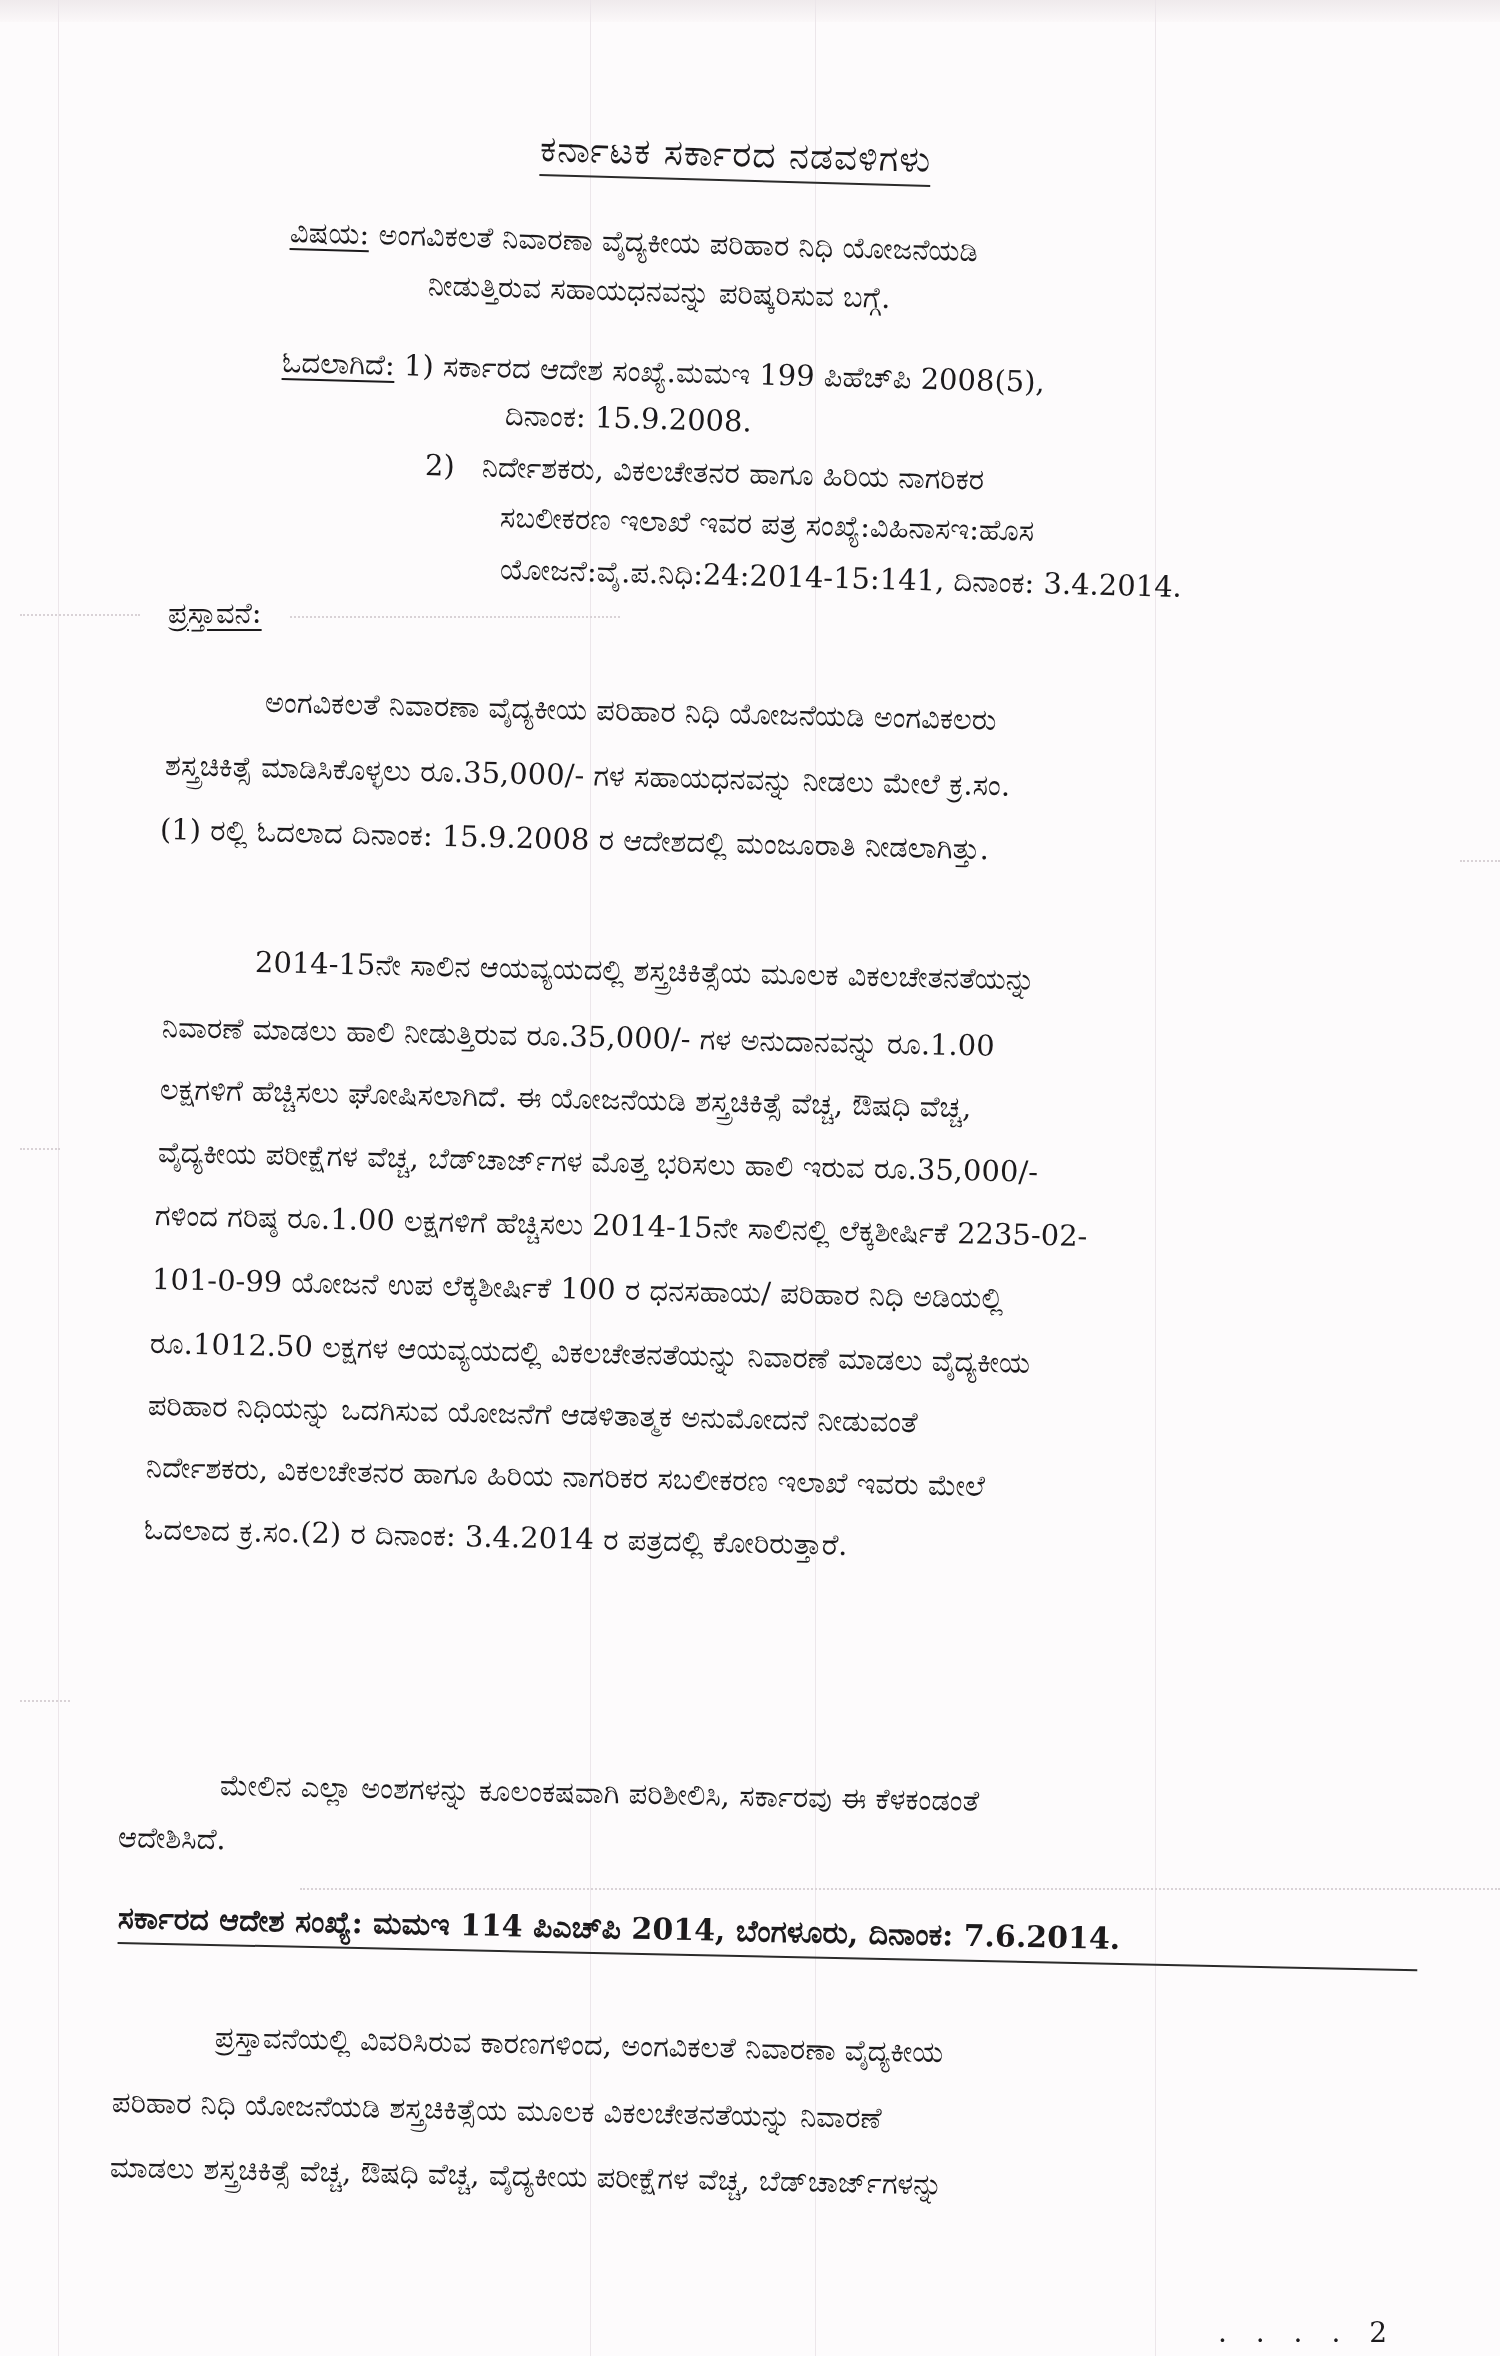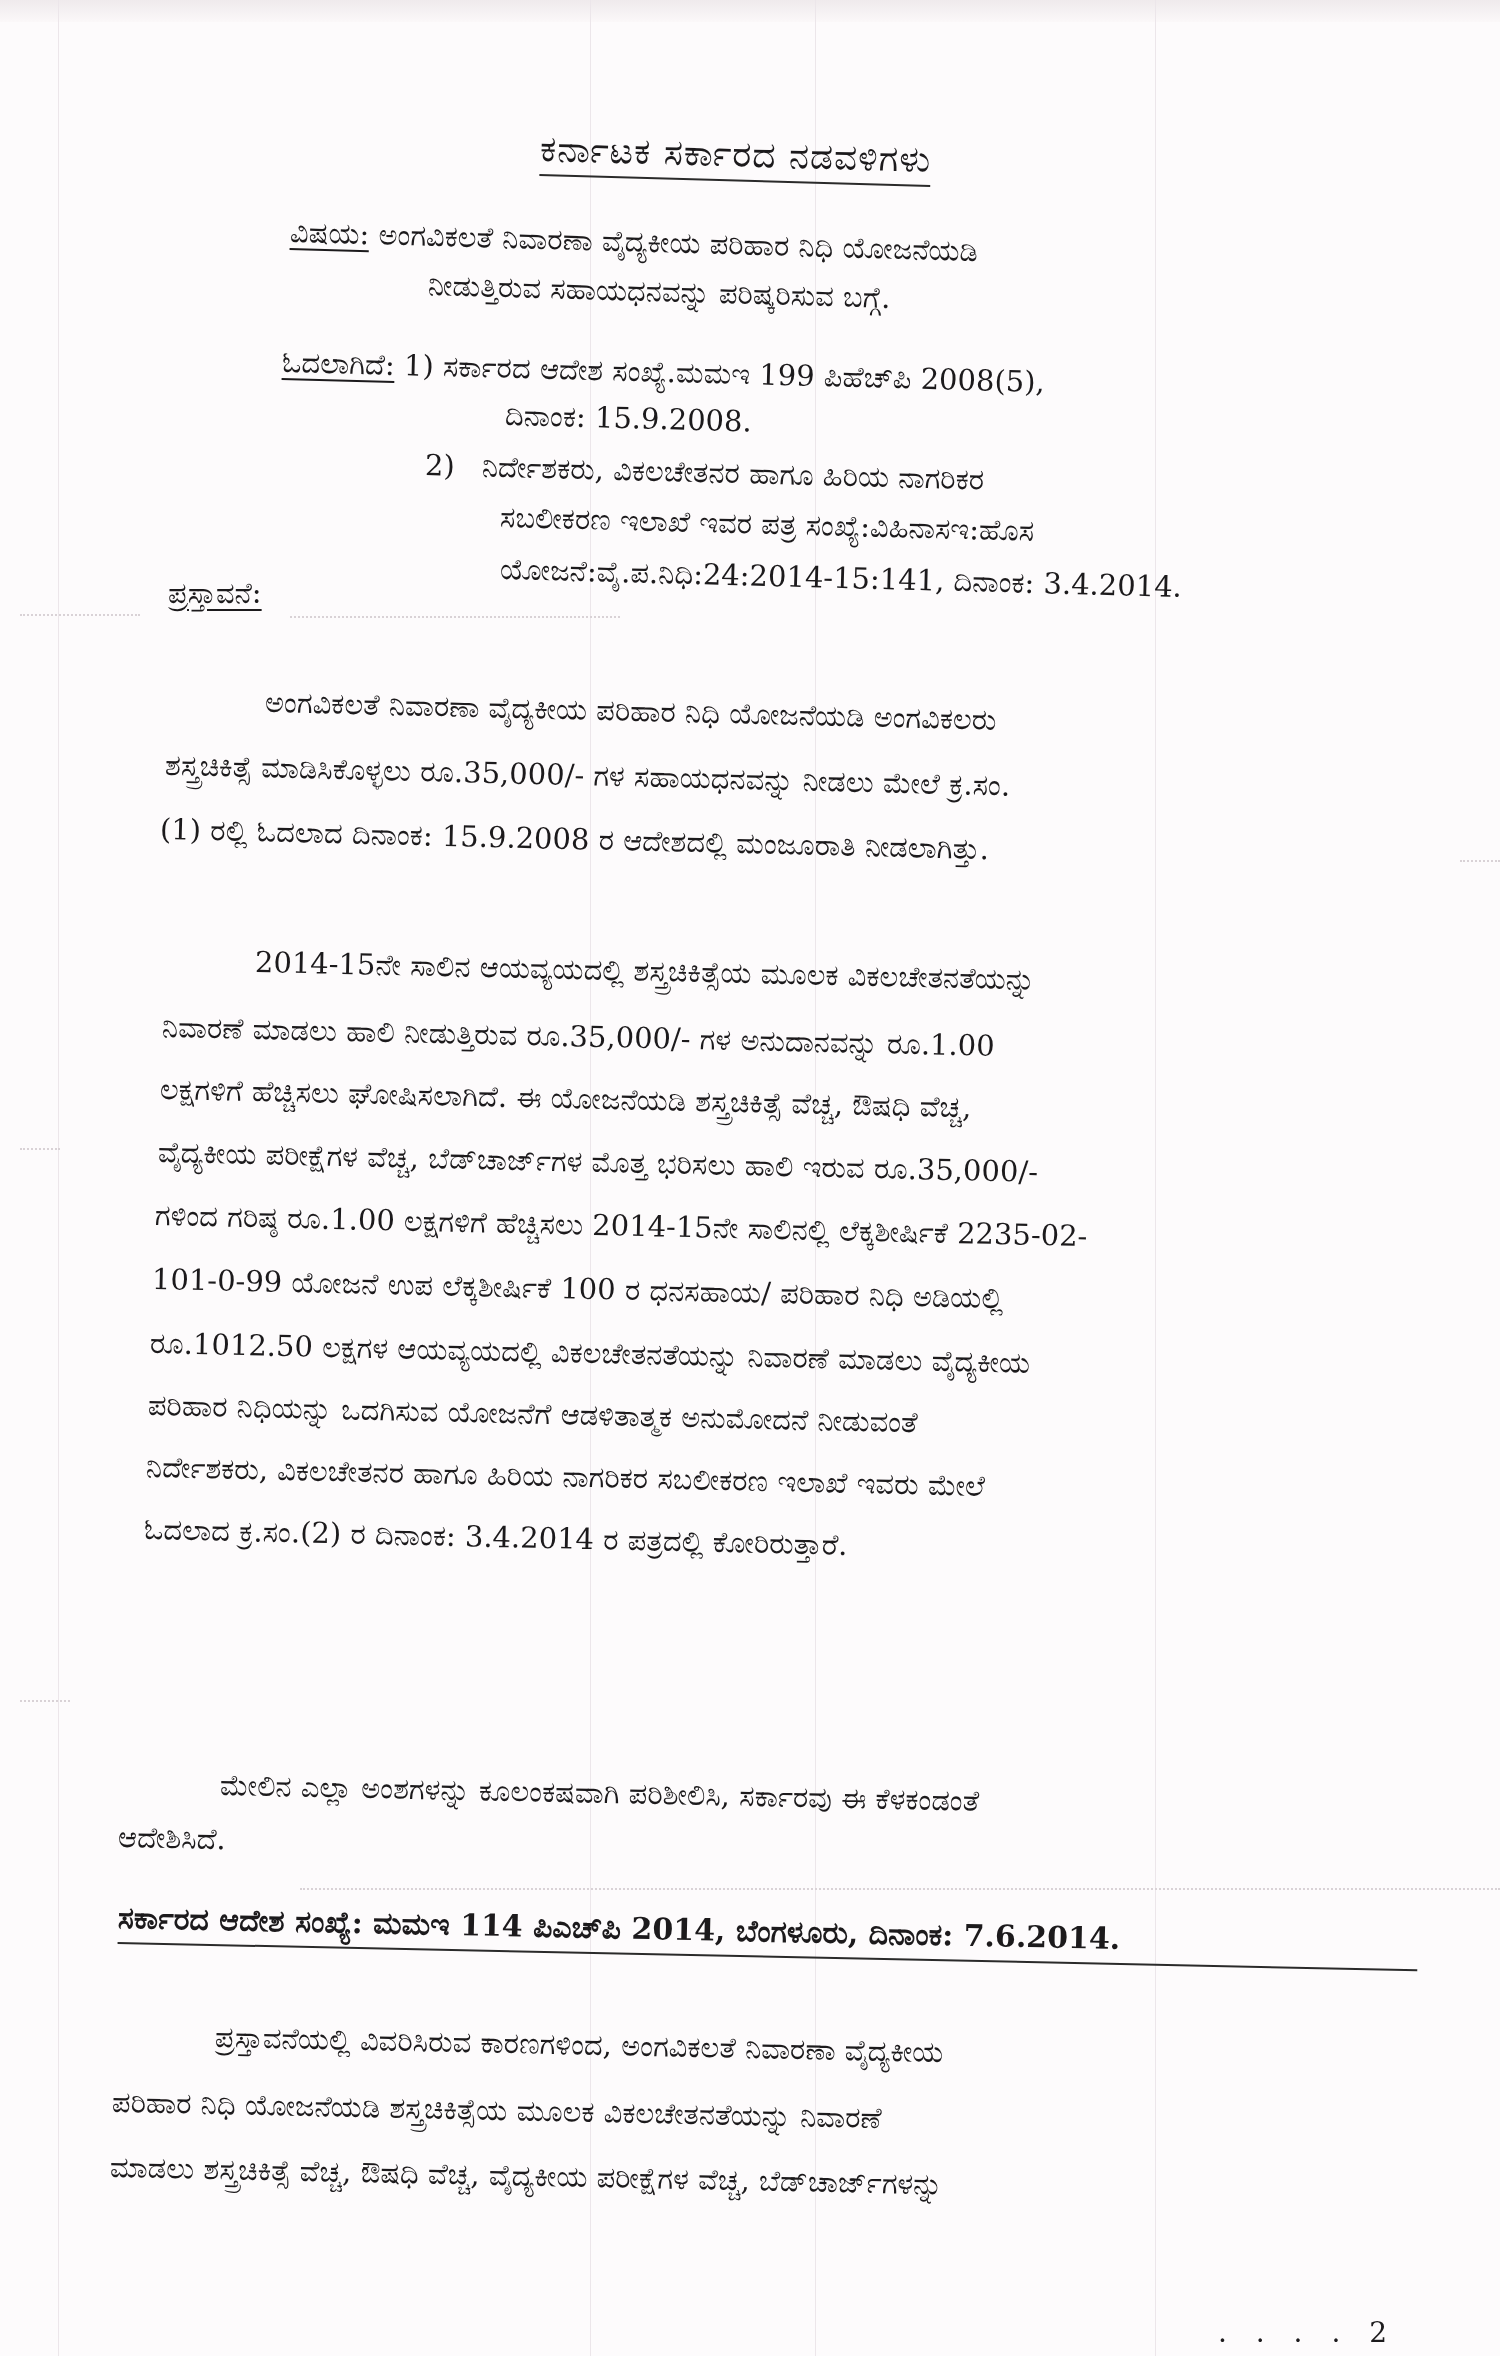--- a/index.html
+++ b/index.html
@@ -79,21 +79,21 @@
   </div>
   <div class="line" style="left:505px; top:398px; transform:rotate(1.5deg);">ದಿನಾಂಕ: 15.9.2008.</div>
 
   <div class="line" style="left:425px; top:448px; transform:rotate(1.5deg);">
     <span>2)</span>
     <span style="margin-left:18px">ನಿರ್ದೇಶಕರು, ವಿಕಲಚೇತನರ ಹಾಗೂ ಹಿರಿಯ ನಾಗರಿಕರ</span>
   </div>
   <div class="line" style="left:500px; top:500px; transform:rotate(1.5deg);">ಸಬಲೀಕರಣ ಇಲಾಖೆ ಇವರ ಪತ್ರ ಸಂಖ್ಯೆ:ವಿಹಿನಾಸಇ:ಹೊಸ</div>
   <div class="line" style="left:500px; top:552px; transform:rotate(1.5deg);">ಯೋಜನೆ:ವೈ.ಪ.ನಿಧಿ:24:2014-15:141, ದಿನಾಂಕ: 3.4.2014.</div>
 
-  <div class="line u" style="left:168px; top:576px;">ಪ್ರಸ್ತಾವನೆ:</div>
+  <div class="line u" style="left:168px; top:596px;">ಪ್ರಸ್ತಾವನೆ:</div>
 
   <div class="line" style="left:265px; top:685px; transform:rotate(1.4deg);">ಅಂಗವಿಕಲತೆ ನಿವಾರಣಾ ವೈದ್ಯಕೀಯ ಪರಿಹಾರ ನಿಧಿ ಯೋಜನೆಯಡಿ ಅಂಗವಿಕಲರು</div>
   <div class="line" style="left:165px; top:748px; transform:rotate(1.4deg);">ಶಸ್ತ್ರಚಿಕಿತ್ಸೆ ಮಾಡಿಸಿಕೊಳ್ಳಲು ರೂ.35,000/- ಗಳ ಸಹಾಯಧನವನ್ನು ನೀಡಲು ಮೇಲೆ ಕ್ರ.ಸಂ.</div>
   <div class="line" style="left:160px; top:812px; transform:rotate(1.4deg);">(1) ರಲ್ಲಿ ಓದಲಾದ ದಿನಾಂಕ: 15.9.2008 ರ ಆದೇಶದಲ್ಲಿ ಮಂಜೂರಾತಿ ನೀಡಲಾಗಿತ್ತು.</div>
 
   <div class="line" style="left:255px; top:945px; transform:rotate(1.3deg);">2014-15ನೇ ಸಾಲಿನ ಆಯವ್ಯಯದಲ್ಲಿ ಶಸ್ತ್ರಚಿಕಿತ್ಸೆಯ ಮೂಲಕ ವಿಕಲಚೇತನತೆಯನ್ನು</div>
   <div class="line" style="left:162px; top:1010px; transform:rotate(1.3deg);">ನಿವಾರಣೆ ಮಾಡಲು ಹಾಲಿ ನೀಡುತ್ತಿರುವ ರೂ.35,000/- ಗಳ ಅನುದಾನವನ್ನು ರೂ.1.00</div>
   <div class="line" style="left:160px; top:1072px; transform:rotate(1.3deg);">ಲಕ್ಷಗಳಿಗೆ ಹೆಚ್ಚಿಸಲು ಘೋಷಿಸಲಾಗಿದೆ. ಈ ಯೋಜನೆಯಡಿ ಶಸ್ತ್ರಚಿಕಿತ್ಸೆ ವೆಚ್ಚ, ಔಷಧಿ ವೆಚ್ಚ,</div>
   <div class="line" style="left:158px; top:1135px; transform:rotate(1.3deg);">ವೈದ್ಯಕೀಯ ಪರೀಕ್ಷೆಗಳ ವೆಚ್ಚ, ಬೆಡ್‌ಚಾರ್ಜ್‌ಗಳ ಮೊತ್ತ ಭರಿಸಲು ಹಾಲಿ ಇರುವ ರೂ.35,000/-</div>
   <div class="line" style="left:155px; top:1198px; transform:rotate(1.3deg);">ಗಳಿಂದ ಗರಿಷ್ಠ ರೂ.1.00 ಲಕ್ಷಗಳಿಗೆ ಹೆಚ್ಚಿಸಲು 2014-15ನೇ ಸಾಲಿನಲ್ಲಿ ಲೆಕ್ಕಶೀರ್ಷಿಕೆ 2235-02-</div>

